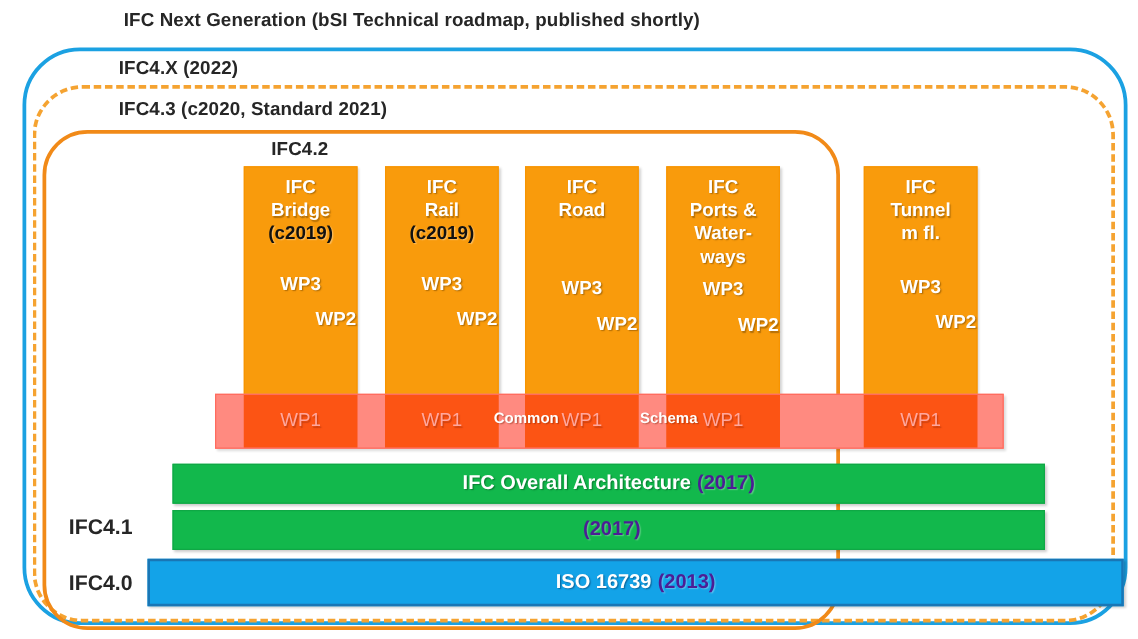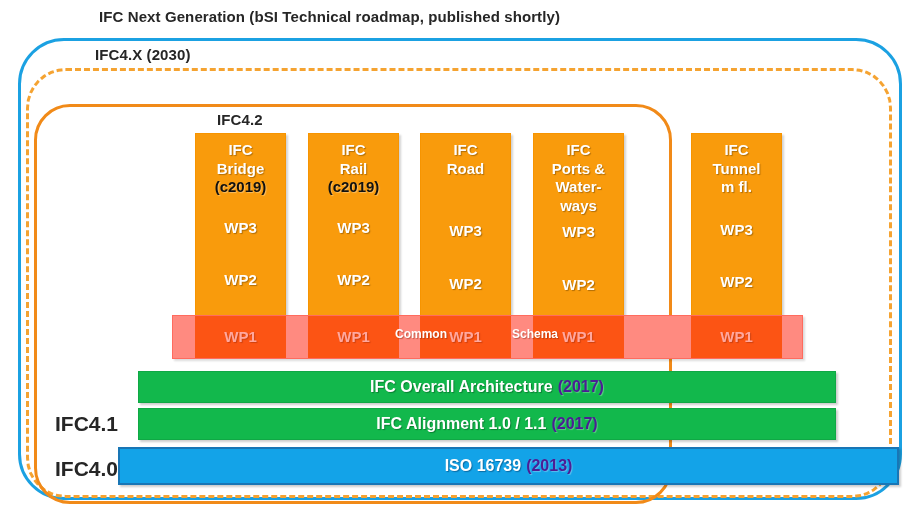--- a/index.html
+++ b/index.html
@@ -61,21 +61,21 @@
     white-space: nowrap;
   }
   #label-next-gen { left: 99px; top: 8px; }
   #label-ifc4x    { left: 95px; top: 46px; }
   #label-ifc43    { left: 95px; top: 79px; }
   #label-ifc42    { left: 217px; top: 111px; }
 
   .sidelabel {
     position: absolute;
     color: #262626;
-    font-size: 21px;
+    font-size: 17px;
     font-weight: 600;
     white-space: nowrap;
   }
   #label-ifc41 { left: 55px; top: 412px; }
   #label-ifc40 { left: 55px; top: 457px; }
 
   
   .column {
     position: absolute;
     top: 133px;
@@ -99,21 +99,21 @@
   .column .year {
     display: block;
     color: #111111;
     text-shadow: 1px 1px 1px rgba(255,255,255,0.35);
   }
   .column .wp {
     display: block;
     text-shadow: 1px 1px 1px rgba(90,55,0,0.45);
   }
   .column .wp3 { margin-top: 22px; }
-  .column .wp2 { margin-top: 34px; }
+  .column .wp2 { margin-top: 10px; text-align: right; }
   .column .wp3.tight { margin-top: 8px; }
 
   #col-bridge { left: 195px; }
   #col-rail   { left: 308px; }
   #col-road   { left: 420px; }
   #col-ports  { left: 533px; }
   #col-tunnel { left: 691px; }
 
   
   #band-wp1-base {
@@ -141,21 +141,21 @@
   #wp1-over-4 { left: 533px; }
   #wp1-over-5 { left: 691px; }
 
   .wp1-text {
     position: absolute;
     top: 328px;
     width: 91px;
     text-align: center;
     color: #FFA79E;
     font-size: 15px;
-    font-weight: bold;
+    font-weight: normal;
     text-shadow: 1px 1px 1px rgba(120,30,0,0.35);
   }
   #wp1-text-1 { left: 195px; }
   #wp1-text-2 { left: 308px; }
   #wp1-text-3 { left: 420px; }
   #wp1-text-4 { left: 533px; }
   #wp1-text-5 { left: 691px; }
 
   .schema-word {
     position: absolute;
@@ -219,21 +219,22 @@
 </head>
 <body>
 
 <div id="stage">
 
   <div class="frame" id="frame-next-gen"></div>
   <div class="frame" id="frame-ifc4x"></div>
   <div class="frame" id="frame-ifc43"></div>
 
   <div class="toplabel" id="label-next-gen">IFC Next Generation (bSI Technical roadmap, published shortly)</div>
-  <div class="toplabel" id="label-ifc4x">IFC4.X  (2030)</div>
+  <div class="toplabel" id="label-ifc4x">IFC4.X  (2022)</div>
+  <div class="toplabel" id="label-ifc43">IFC4.3  (c2020, Standard 2021)</div>
   <div class="toplabel" id="label-ifc42">IFC4.2</div>
 
   <div class="sidelabel" id="label-ifc41">IFC4.1</div>
   <div class="sidelabel" id="label-ifc40">IFC4.0</div>
 
   <div class="column" id="col-bridge">
     <span class="title-line">IFC</span>
     <span class="title-line">Bridge</span>
     <span class="year">(c2019)</span>
     <span class="wp wp3">WP3</span>
@@ -287,21 +288,20 @@
 
   <div class="schema-word" id="schema-word-common">Common</div>
   <div class="schema-word" id="schema-word-schema">Schema</div>
 
   <div class="bar" id="bar-overall">
     <span class="bar-label">IFC Overall Architecture</span>
     <span class="year-dark">(2017)</span>
   </div>
 
   <div class="bar" id="bar-alignment">
-    <span class="bar-label">IFC Alignment 1.0 / 1.1</span>
     <span class="year-dark">(2017)</span>
   </div>
 
   <div class="bar" id="bar-iso">
     <span class="bar-label">ISO 16739</span>
     <span class="year-dark">(2013)</span>
   </div>
 
 </div>
 

